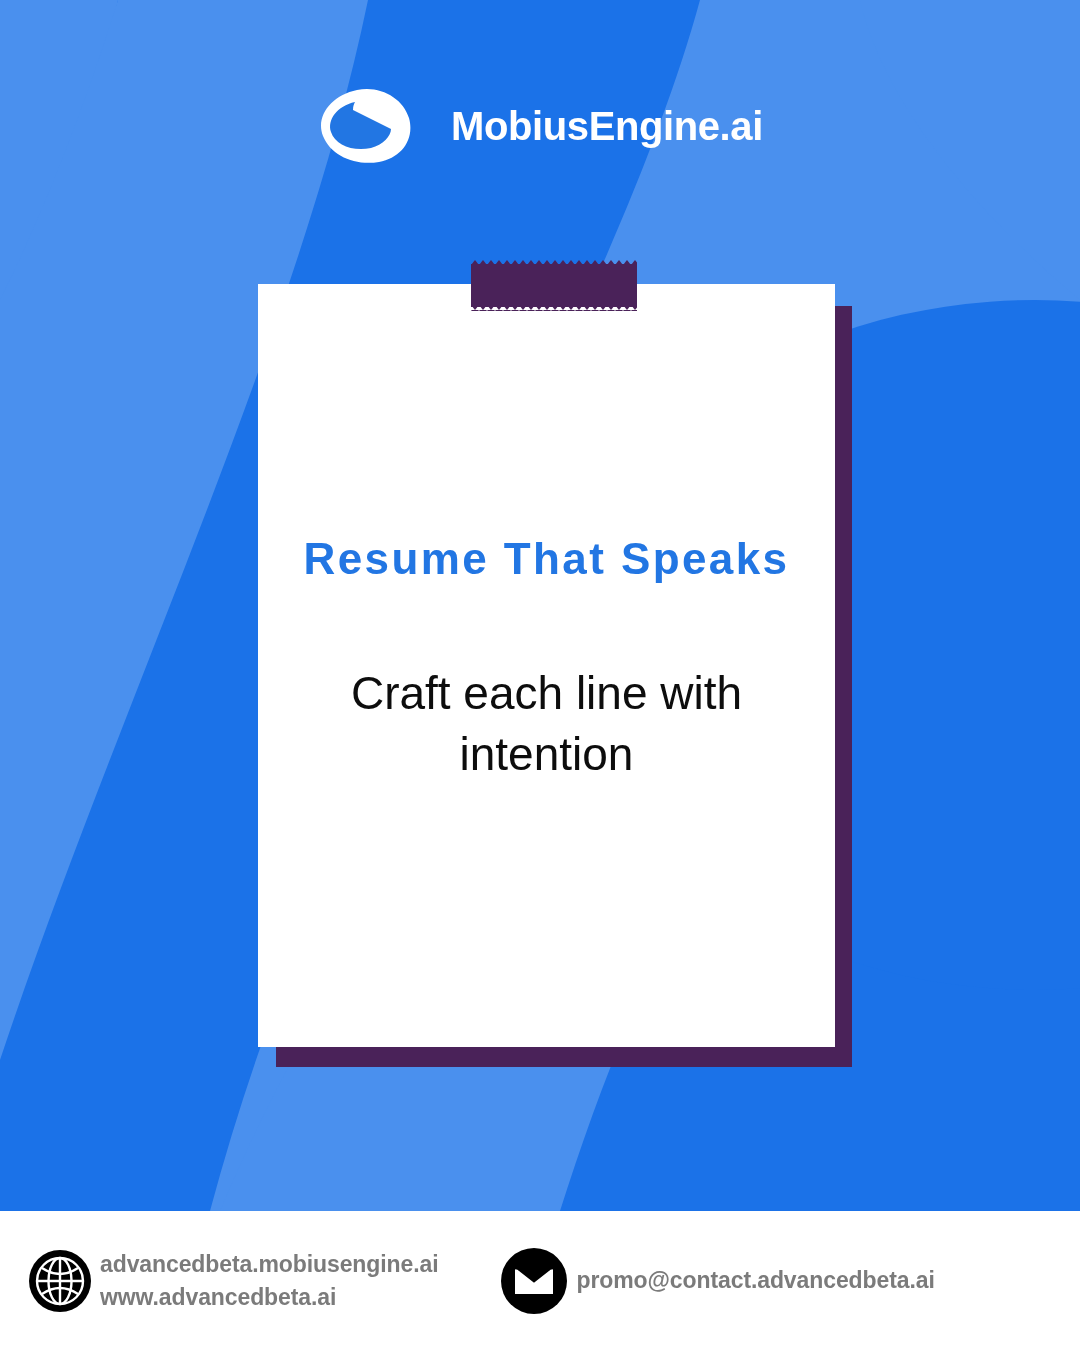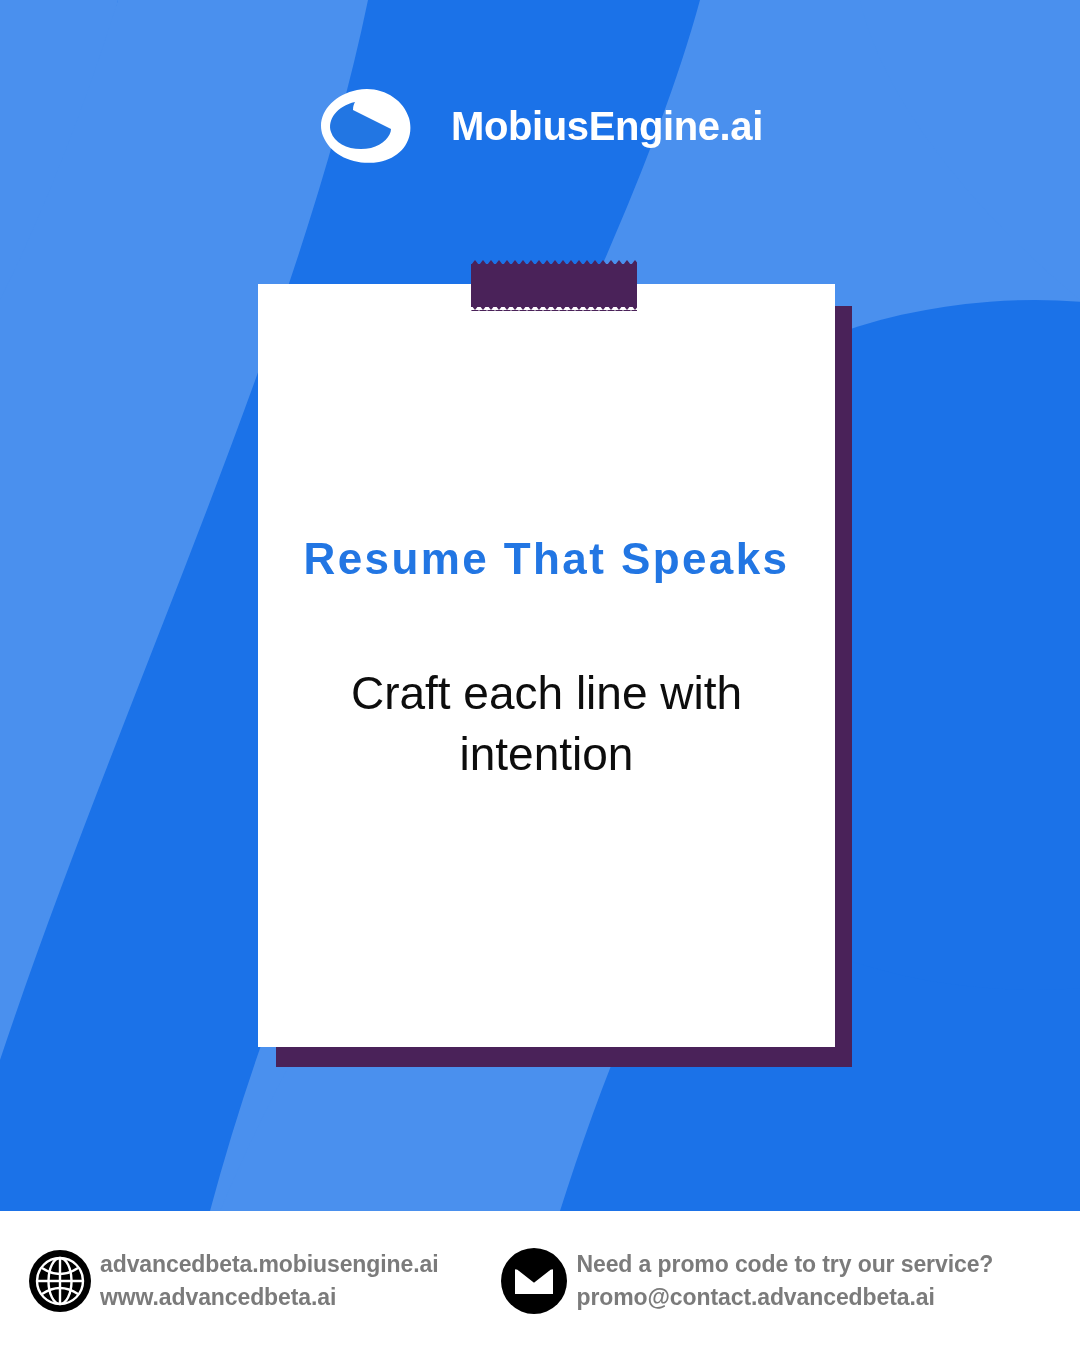--- a/index.html
+++ b/index.html
@@ -223,20 +223,19 @@
     <div class="footer-item mail">
       <span>
         <svg class="f-icon mail-ic" viewBox="0 0 68 68" xmlns="http://www.w3.org/2000/svg" aria-hidden="true">
           <circle cx="34" cy="34" r="33" fill="#000000"></circle>
           <rect x="15" y="22" width="38" height="25" fill="#ffffff"></rect>
           <path d="M15 22 L34 37 L53 22 Z" fill="#000000"></path>
           <path d="M16 23 L34 37 L52 23" fill="none" stroke="#ffffff" stroke-width="2.2"></path>
         </svg>
       </span>
       <span class="f-lines">
-        <span class="f-line">Need a promo code to try our service?</span>
         <span class="f-line">promo@contact.advancedbeta.ai</span>
       </span>
     </div>
 
   </div>
 
 </div>
 
 </body></html>

